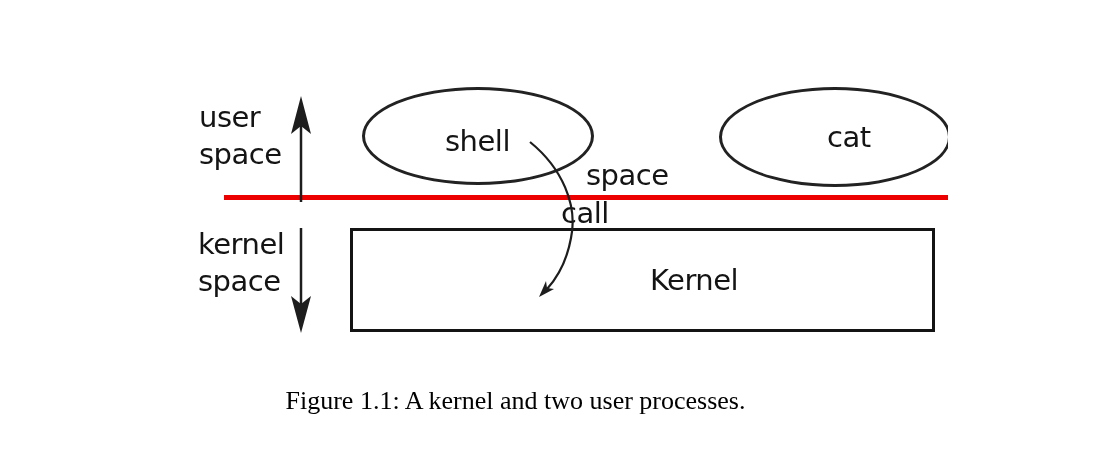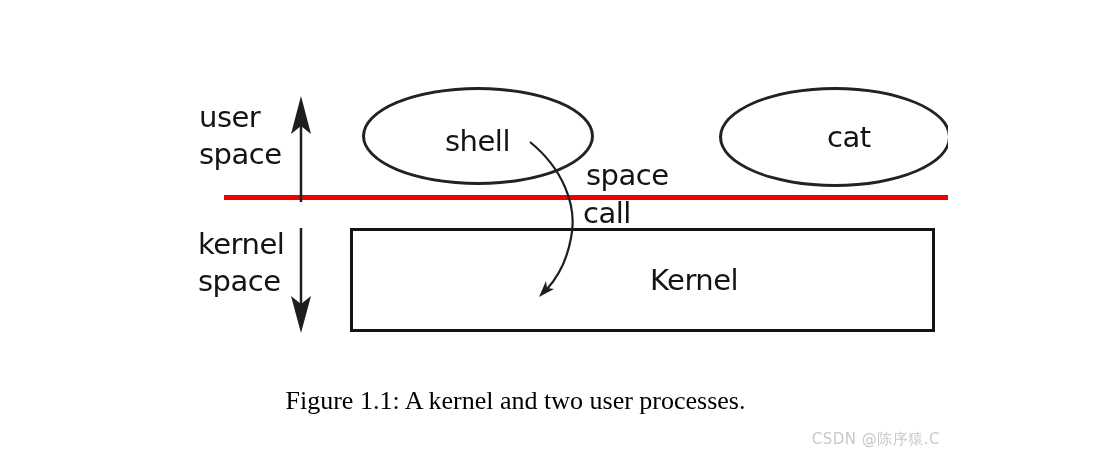--- a/index.html
+++ b/index.html
@@ -81,21 +81,21 @@
 
   <div class="abs ellipse" style="left:323px; top:87px; width:232px; height:98px;"></div>
   <div class="abs nodelabel" style="left:406px; top:124px;">shell</div>
 
   <div class="abs ellipse" style="left:680px; top:87px; width:232px; height:100px;"></div>
   <div class="abs nodelabel" style="left:788px; top:120px;">cat</div>
 
   <div class="abs redline" style="left:185px; top:195px; width:813px; height:5px;"></div>
 
   <div class="abs nodelabel" style="left:547px; top:158px;">space</div>
-  <div class="abs nodelabel" style="left:544px; top:196px;">call</div>
+  <div class="abs nodelabel" style="left:522px; top:196px;">call</div>
 
   <div class="abs kernel-box" style="left:311px; top:228px; width:585px; height:104px;"></div>
   <div class="abs nodelabel" style="left:611px; top:263px;">Kernel</div>
 
   <svg class="abs" style="left:0; top:0;" width="1117" height="456" viewBox="0 0 1117 456">
 
     <g>
       <line class="stroke" x1="262" y1="126" x2="262" y2="202" stroke-width="2.5"></line>
       <polygon class="fill" points="262,96 252,134 262,126 272,134"></polygon>
     </g>
@@ -106,15 +106,14 @@
     </g>
 
     <g>
       <path class="stroke" stroke-width="2.2" d="M 491 142 C 523 168, 539 205, 532 238 C 528 260, 518 278, 508 289"></path>
       <polygon class="fill" points="500,297 507,281 508,288 515,289"></polygon>
     </g>
   </svg>
 
   <div class="abs caption" style="top:386px;">Figure 1.1: A kernel and two user processes.</div>
 
-  <div class="abs watermark">CSDN @陈序猿.C</div>
 
 </div>
 
 </body></html>

